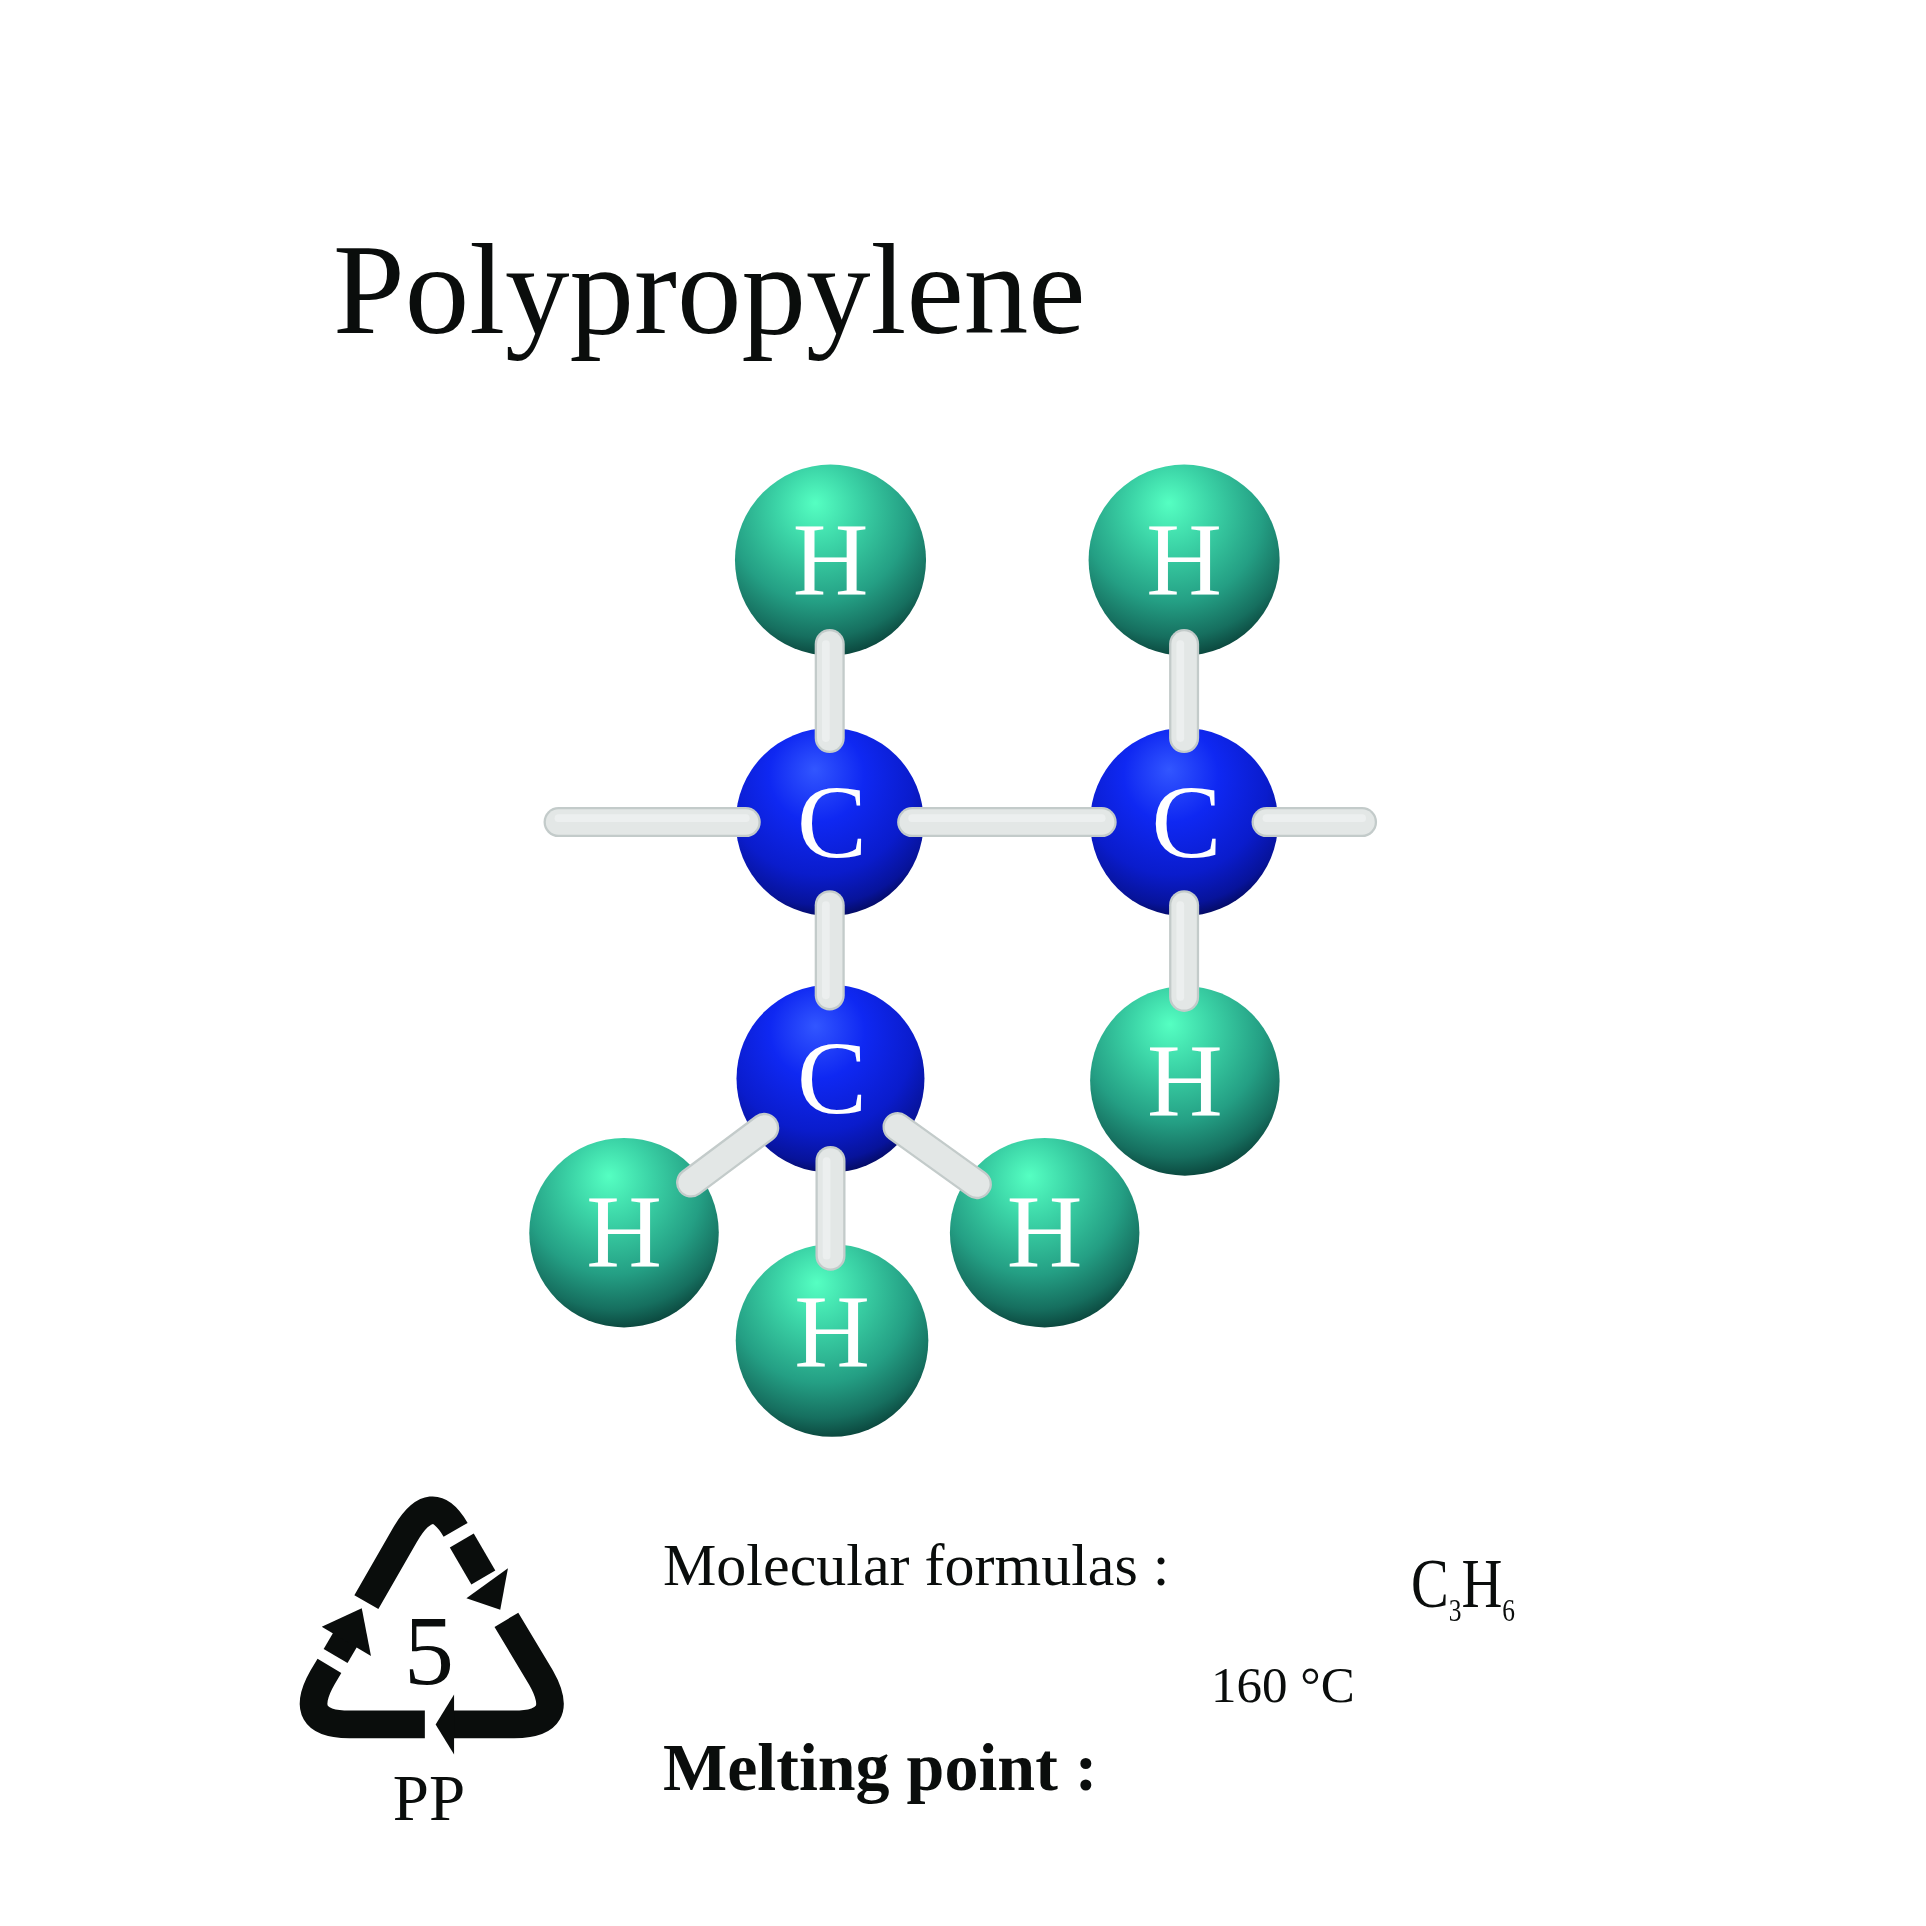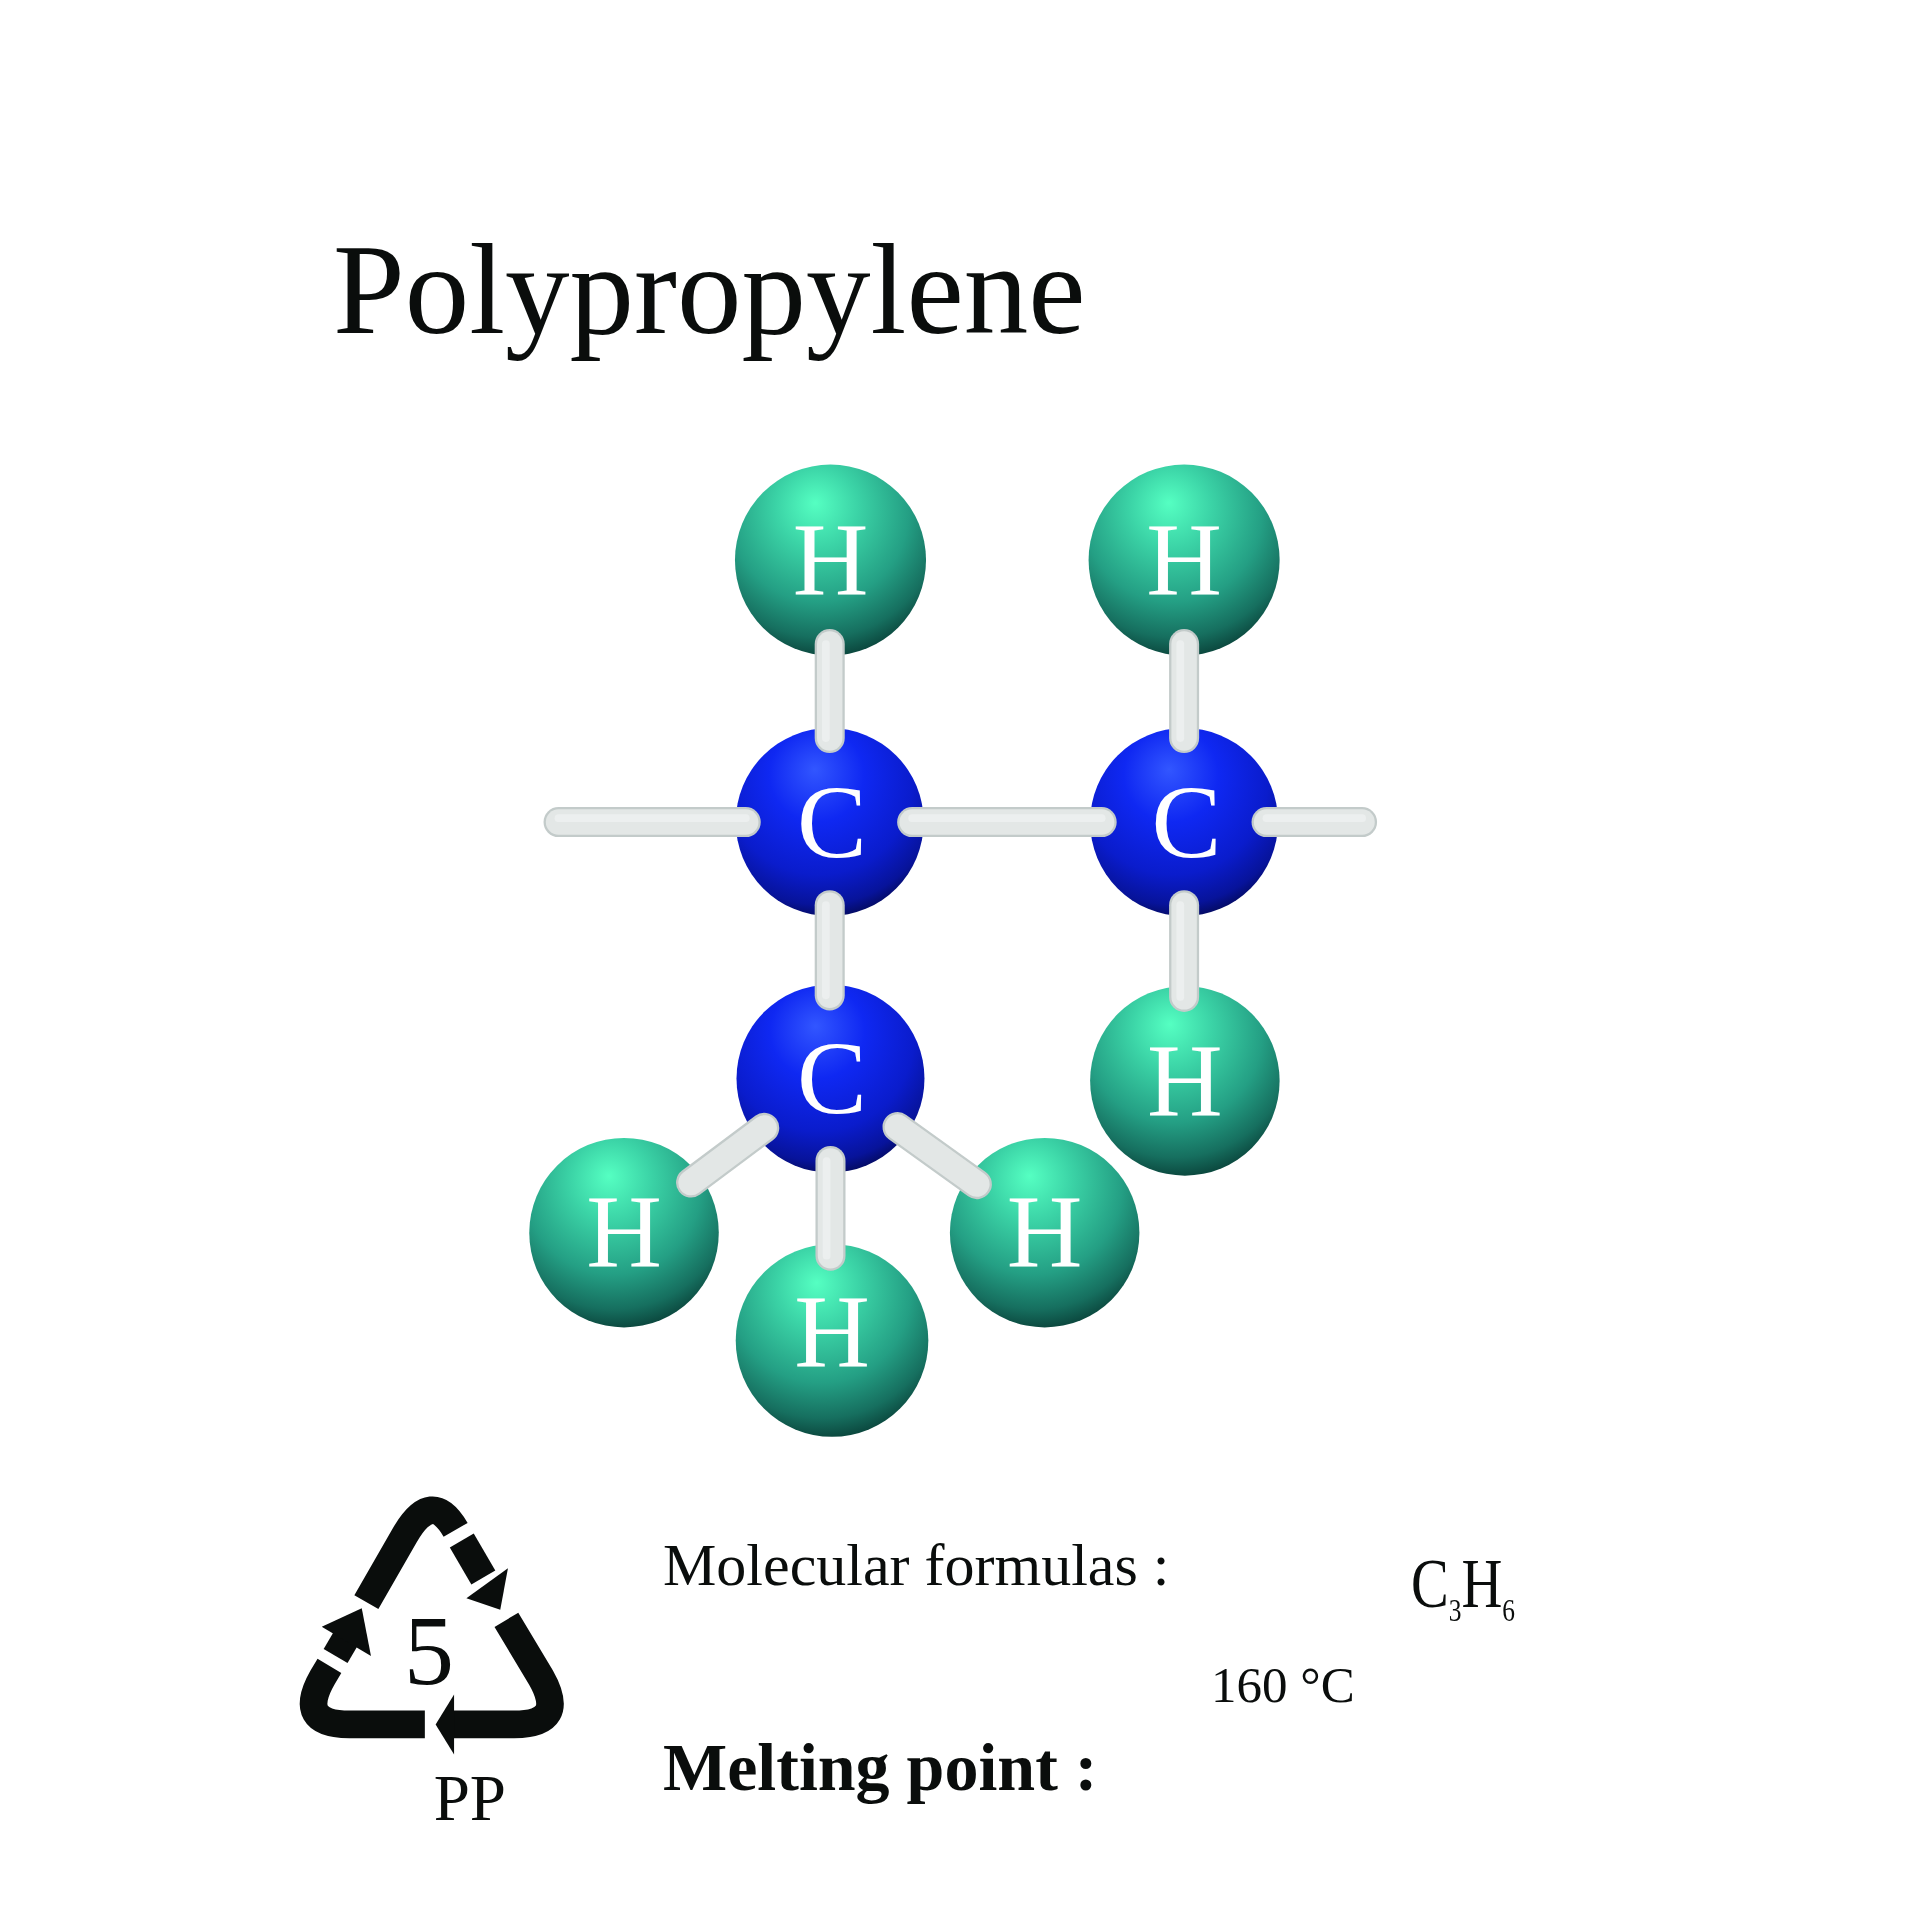--- a/index.html
+++ b/index.html
@@ -9,21 +9,21 @@
   #title { left: 297px; top: 225px; font-size: 129px; margin-left: 36px; }
   #molecule { position: absolute; left: 0; top: 0; width: 1926px; height: 1926px; }
   .atom-label { font-family: "Liberation Serif", "DejaVu Serif", serif; font-size: 136px; fill: #ffffff; text-anchor: middle; }
   #formula-label { left: 663px; top: 1535px; font-size: 60px; }
   #melting-label { left: 663px; top: 1733px; font-size: 68px; font-weight: bold; }
   #formula-value { left: 1411px; top: 1550px; font-size: 69px; transform: scaleX(0.82); transform-origin: left top; }
   #formula-value .sub { font-size: 31px; position: relative; top: 14px; }
   #melting-value { left: 1211px; top: 1660px; font-size: 51px; }
   #recycle { position: absolute; left: 277px; top: 1479px; width: 308px; height: 277px; }
   #recycle-number { left: 398px; top: 1601px; font-size: 100px; width: 62px; text-align: center; }
-  #recycle-code { left: 352px; top: 1766px; font-size: 65px; width: 154px; text-align: right; }
+  #recycle-code { left: 352px; top: 1766px; font-size: 65px; width: 154px; text-align: center; }
 </style>
 </head>
 <body>
 
 <div id="title" class="abs serif">Polypropylene</div>
 
 <svg id="molecule" viewBox="0 0 2500 2500" xmlns="http://www.w3.org/2000/svg">
   <defs>
     <radialGradient id="gH" cx="0.45" cy="0.28" r="0.72" fx="0.42" fy="0.2">
       <stop offset="0" stop-color="#55ffc2"></stop>

